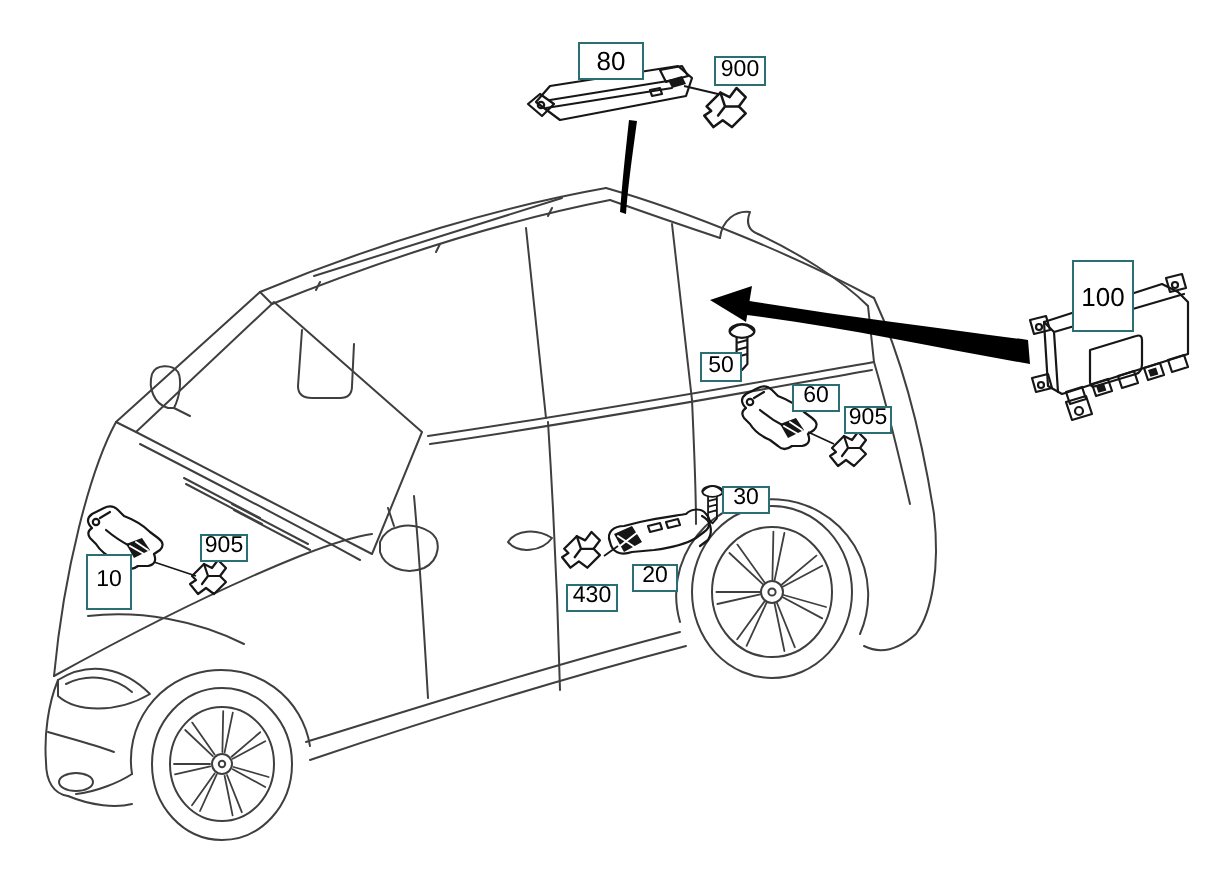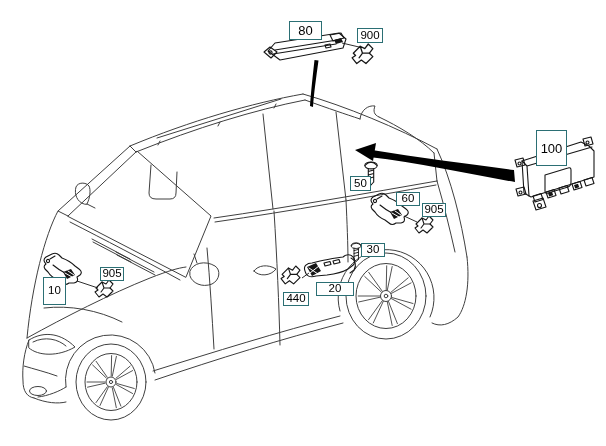--- a/index.html
+++ b/index.html
@@ -200,17 +200,17 @@
   </g>
 </svg>
 
   <div class="callout lg" style="left:289px;top:21px;width:33px;height:19px">80</div>
   <div class="callout" style="left:357px;top:28px;width:26px;height:15px">900</div>
   <div class="callout lg" style="left:536px;top:130px;width:31px;height:36px">100</div>
   <div class="callout" style="left:350px;top:176px;width:21px;height:15px">50</div>
   <div class="callout" style="left:396px;top:192px;width:24px;height:14px">60</div>
   <div class="callout" style="left:422px;top:203px;width:24px;height:14px">905</div>
   <div class="callout" style="left:361px;top:243px;width:24px;height:14px">30</div>
-  <div class="callout" style="left:316px;top:282px;width:38px;height:14px">20</div>
-  <div class="callout" style="left:283px;top:292px;width:26px;height:14px">440</div>
+  <div class="callout" style="left:316px;top:282px;width:23px;height:14px">20</div>
+  <div class="callout" style="left:283px;top:292px;width:26px;height:14px">430</div>
   <div class="callout" style="left:43px;top:277px;width:23px;height:28px">10</div>
   <div class="callout" style="left:100px;top:267px;width:24px;height:14px">905</div>
 </div>
 
 </body></html>

